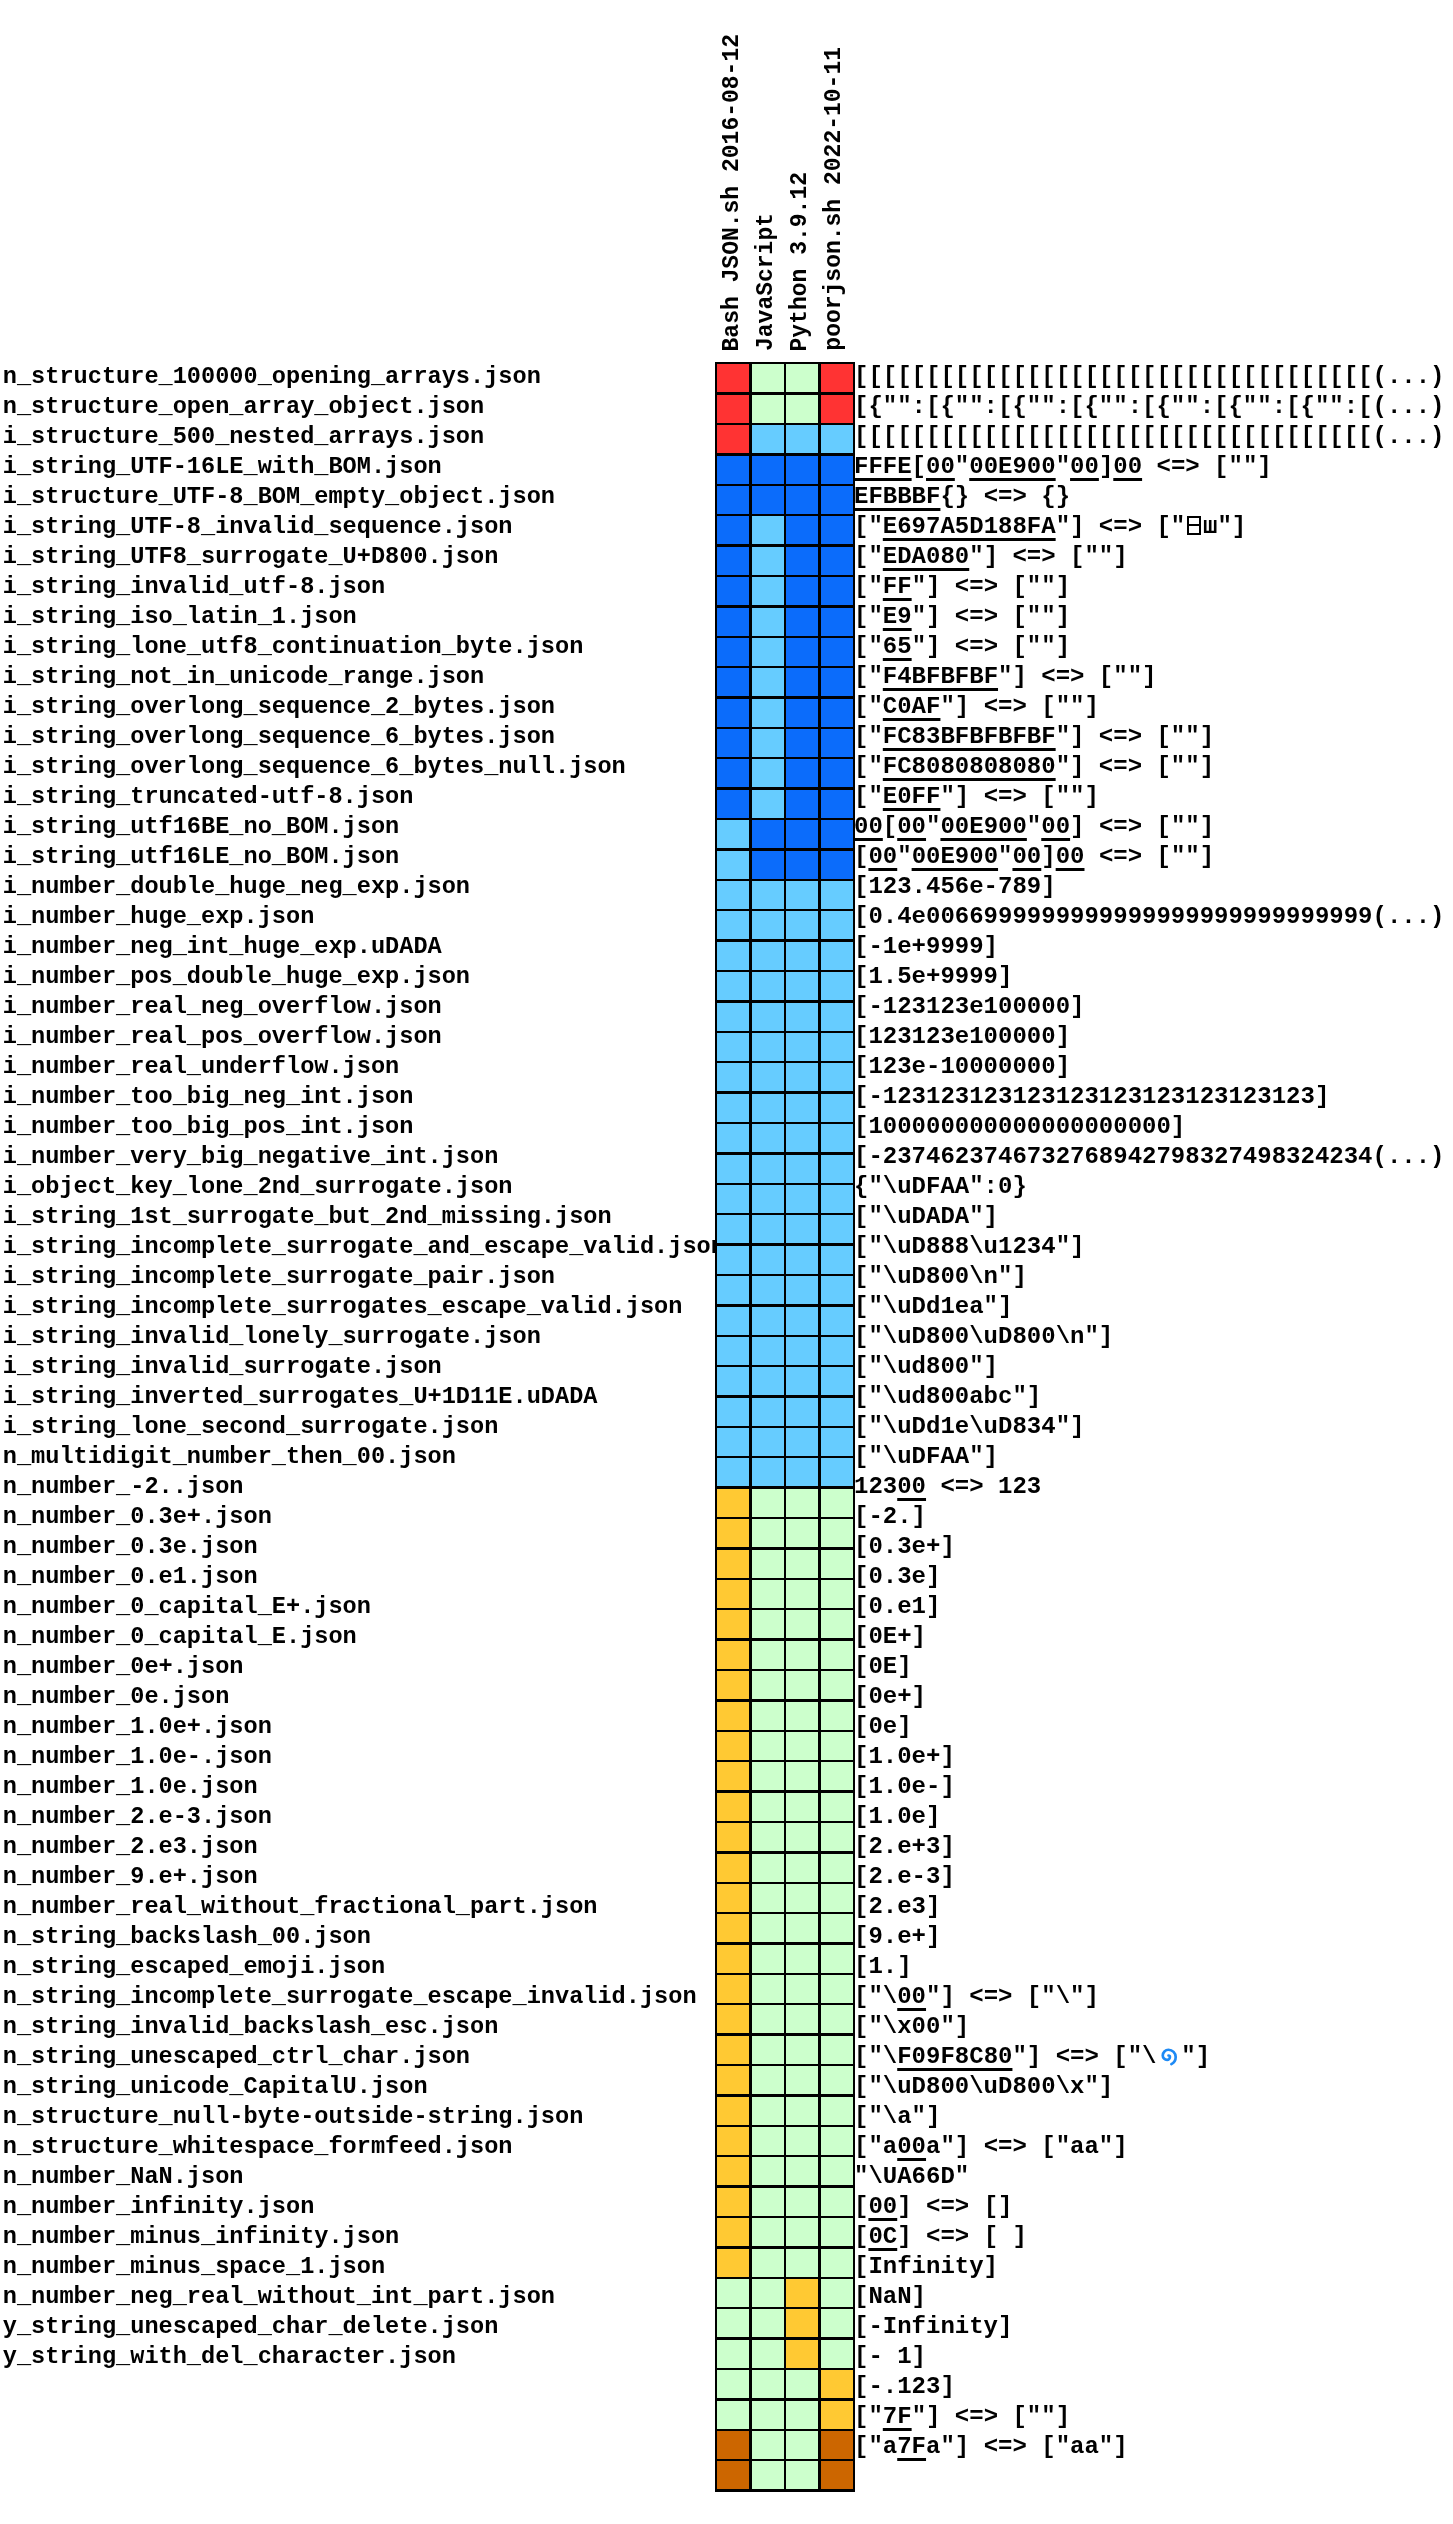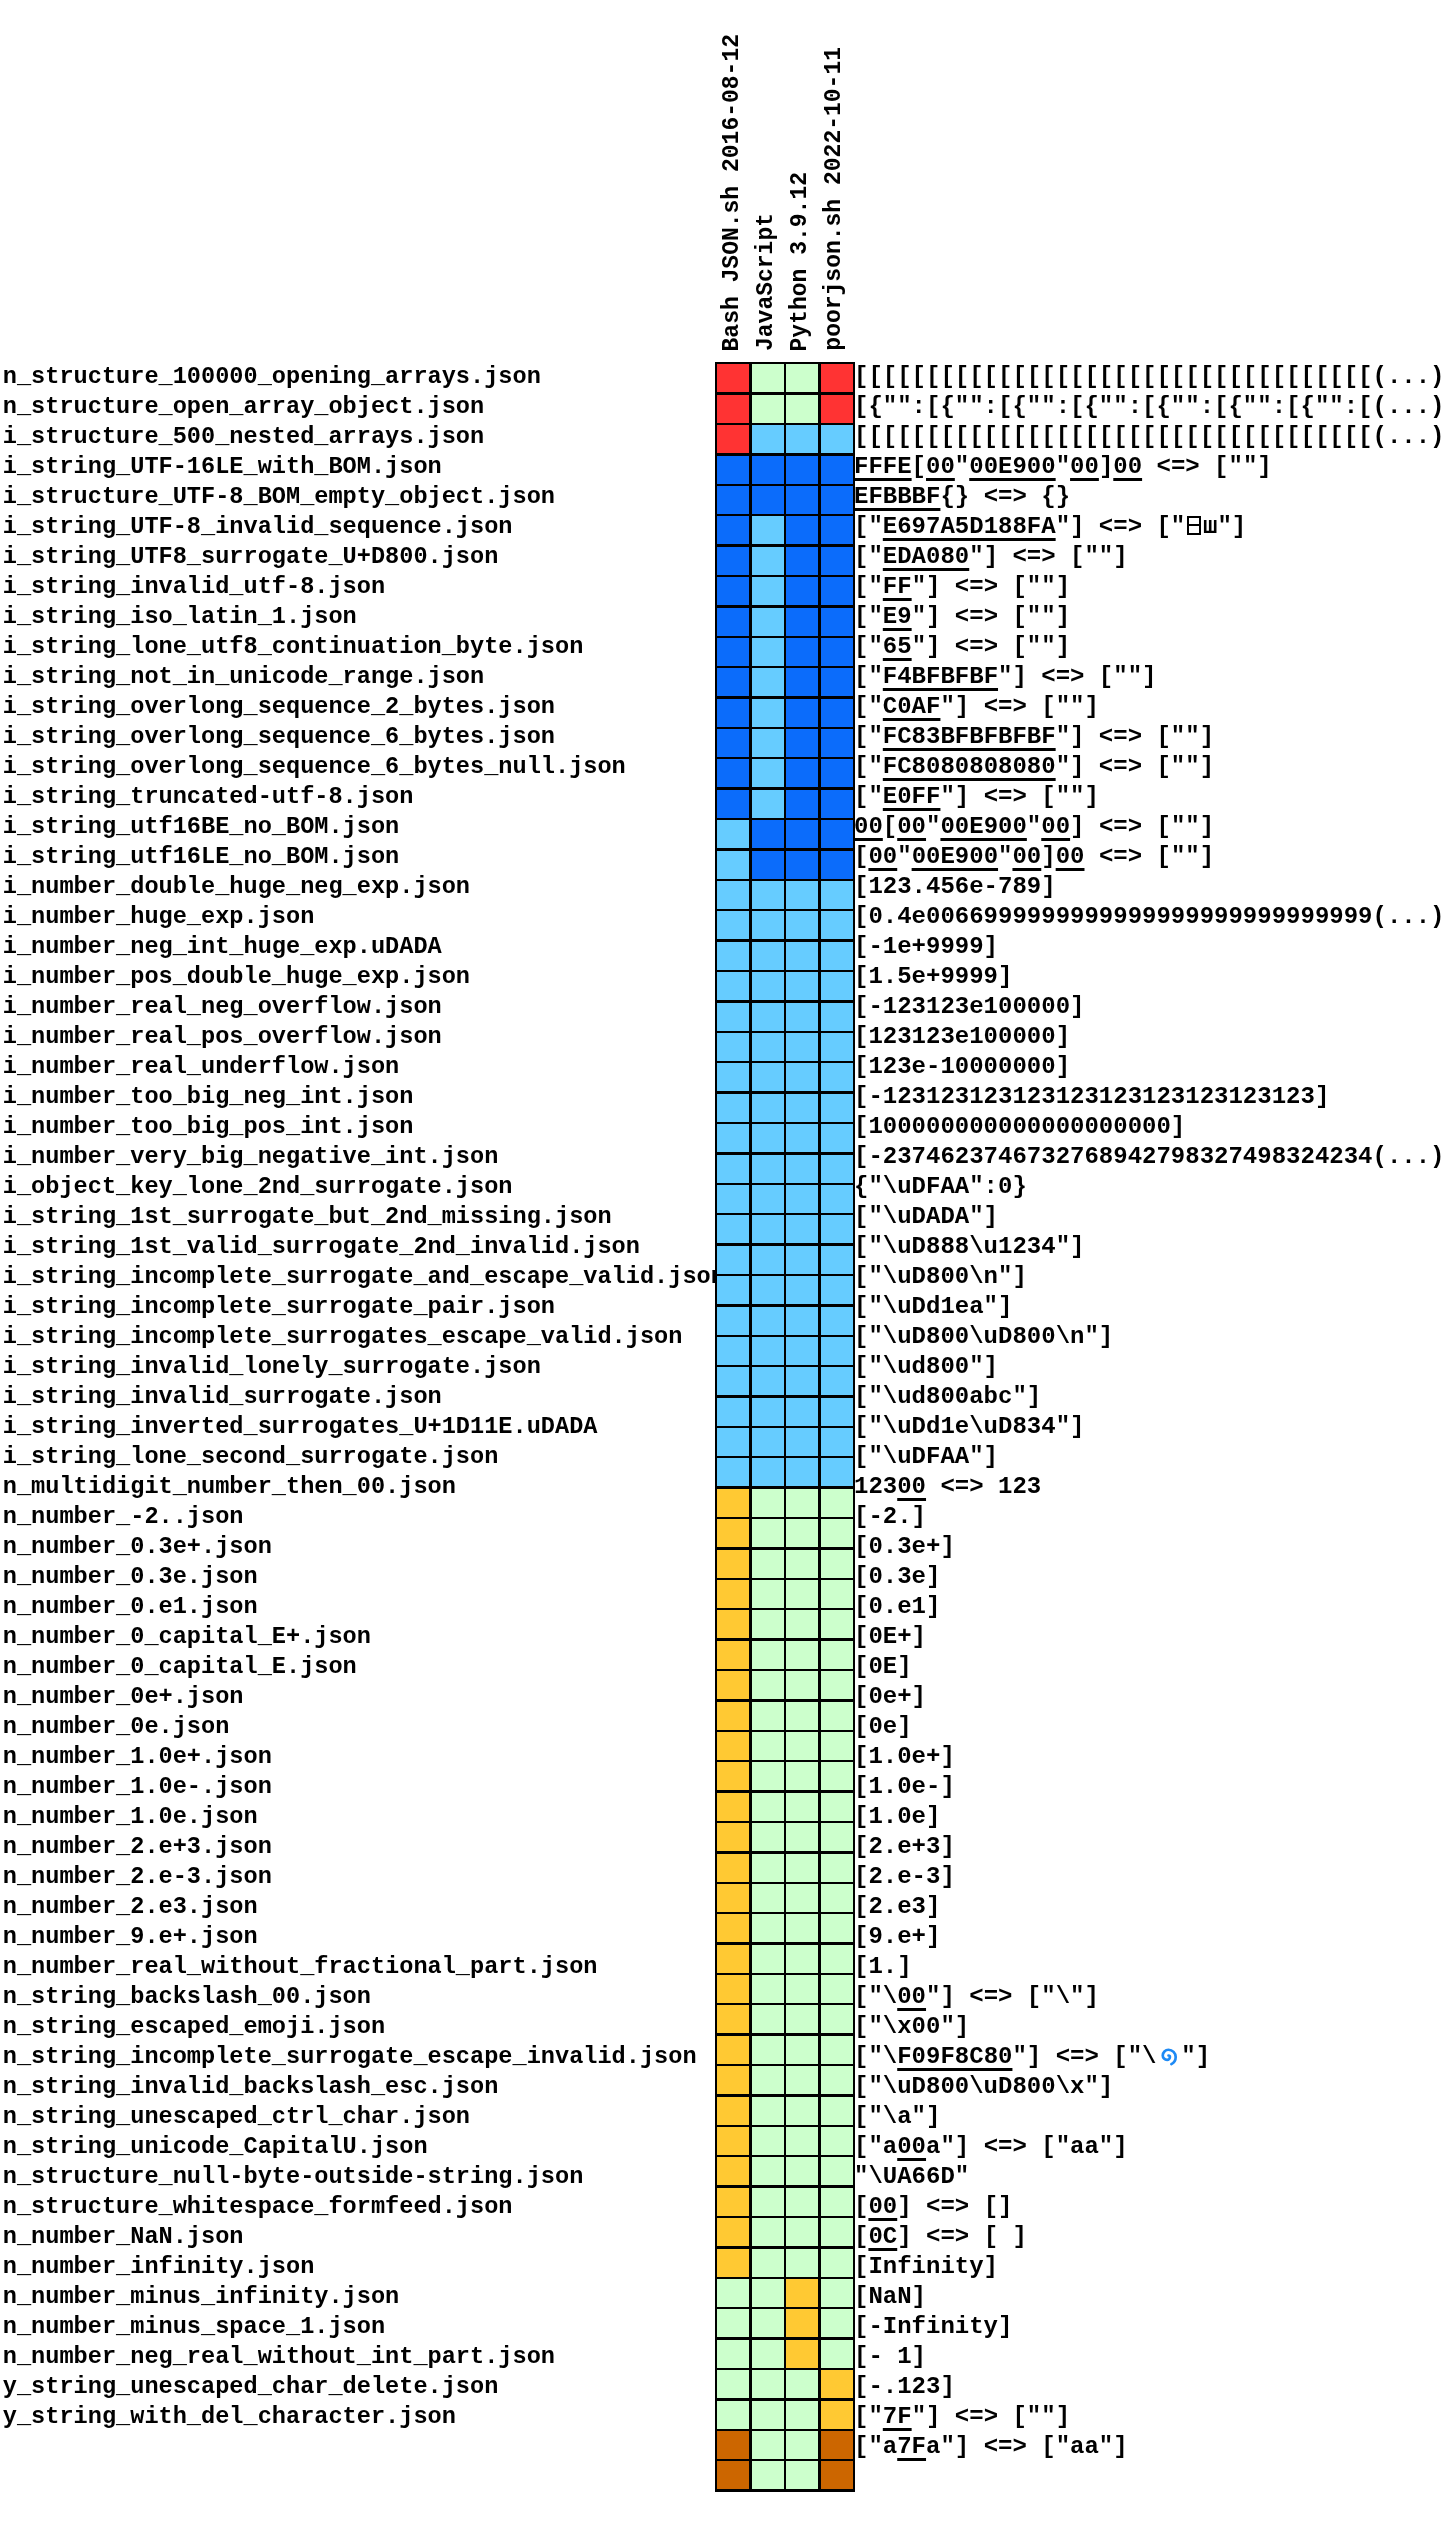--- a/index.html
+++ b/index.html
@@ -69,41 +69,39 @@
       <div class="row-name">i_number_neg_int_huge_exp.uDADA</div>
       <div class="row-name">i_number_pos_double_huge_exp.json</div>
       <div class="row-name">i_number_real_neg_overflow.json</div>
       <div class="row-name">i_number_real_pos_overflow.json</div>
       <div class="row-name">i_number_real_underflow.json</div>
       <div class="row-name">i_number_too_big_neg_int.json</div>
       <div class="row-name">i_number_too_big_pos_int.json</div>
       <div class="row-name">i_number_very_big_negative_int.json</div>
       <div class="row-name">i_object_key_lone_2nd_surrogate.json</div>
       <div class="row-name">i_string_1st_surrogate_but_2nd_missing.json</div>
-      <div class="row-name">i_string_1st_valid_surrogate_2nd_invalid.json</div>
       <div class="row-name">i_string_incomplete_surrogate_and_escape_valid.json</div>
       <div class="row-name">i_string_incomplete_surrogate_pair.json</div>
       <div class="row-name">i_string_incomplete_surrogates_escape_valid.json</div>
       <div class="row-name">i_string_invalid_lonely_surrogate.json</div>
       <div class="row-name">i_string_invalid_surrogate.json</div>
       <div class="row-name">i_string_inverted_surrogates_U+1D11E.uDADA</div>
       <div class="row-name">i_string_lone_second_surrogate.json</div>
       <div class="row-name">n_multidigit_number_then_00.json</div>
       <div class="row-name">n_number_-2..json</div>
       <div class="row-name">n_number_0.3e+.json</div>
       <div class="row-name">n_number_0.3e.json</div>
       <div class="row-name">n_number_0.e1.json</div>
       <div class="row-name">n_number_0_capital_E+.json</div>
       <div class="row-name">n_number_0_capital_E.json</div>
       <div class="row-name">n_number_0e+.json</div>
       <div class="row-name">n_number_0e.json</div>
       <div class="row-name">n_number_1.0e+.json</div>
       <div class="row-name">n_number_1.0e-.json</div>
       <div class="row-name">n_number_1.0e.json</div>
-      <div class="row-name">n_number_2.e+3.json</div>
       <div class="row-name">n_number_2.e-3.json</div>
       <div class="row-name">n_number_2.e3.json</div>
       <div class="row-name">n_number_9.e+.json</div>
       <div class="row-name">n_number_real_without_fractional_part.json</div>
       <div class="row-name">n_string_backslash_00.json</div>
       <div class="row-name">n_string_escaped_emoji.json</div>
       <div class="row-name">n_string_incomplete_surrogate_escape_invalid.json</div>
       <div class="row-name">n_string_invalid_backslash_esc.json</div>
       <div class="row-name">n_string_unescaped_ctrl_char.json</div>
       <div class="row-name">n_string_unicode_CapitalU.json</div>

